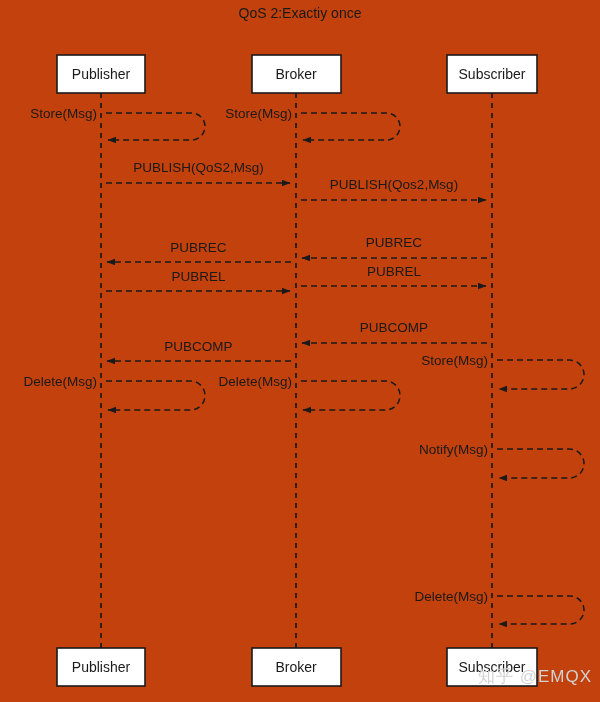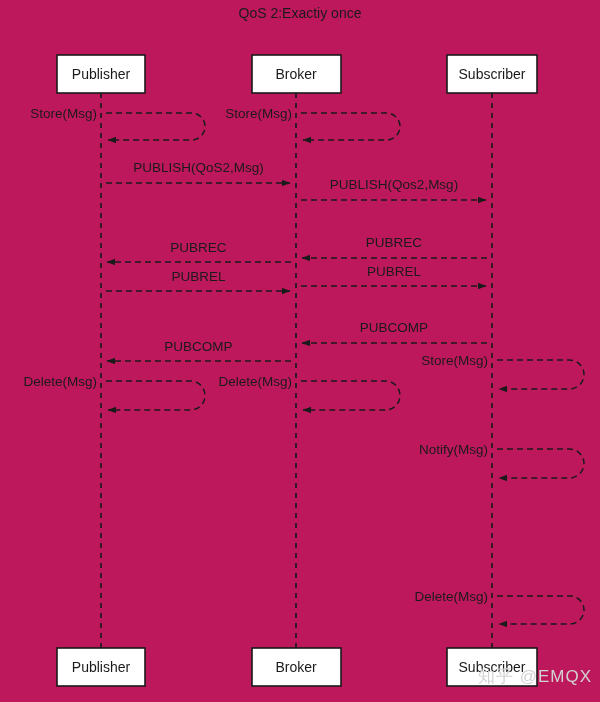--- a/index.html
+++ b/index.html
@@ -8,21 +8,21 @@
     background: #ffffff;
   }
   body {
     font-family: "Liberation Sans", sans-serif;
     -webkit-font-smoothing: antialiased;
   }
   #canvas {
     position: relative;
     width: 600px;
     height: 702px;
-    background: #be185d;
+    background: #c2410c;
     overflow: hidden;
     text-align: center;
   }
   #diagram-svg {
     position: absolute;
     left: 0;
     top: 0;
     width: 600px;
     height: 702px;
   }

